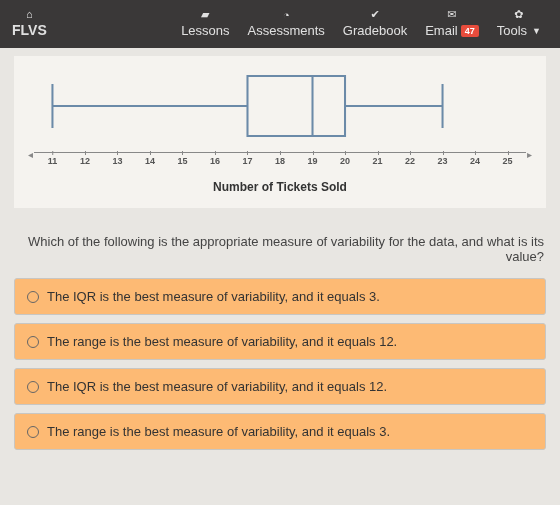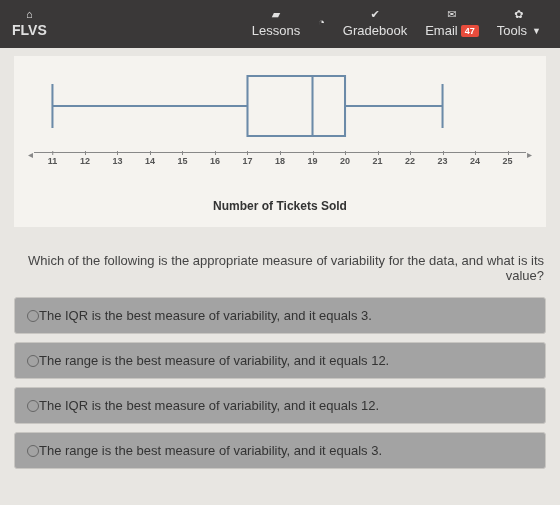--- a/index.html
+++ b/index.html
@@ -116,40 +116,41 @@
       font-size: 10px;
       color: #888;
     }
     .axis-arrow-left { left: -6px; }
     .axis-arrow-right { right: -6px; }
     .axis-label {
       text-align: center;
       font-size: 12px;
       font-weight: bold;
       color: #333;
-      margin-top: 19px;
+      margin-top: 0;
     }
     
     
     .question {
       color: #444;
       font-size: 13px;
       padding: 8px 10px 14px 10px;
       text-align: right;
     }
     
     
     .option {
-      background: #a3a3a3;
+      background: #fdba74;
       border: 1px solid #c8c6c2;
       border-radius: 3px;
       padding: 10px 12px;
       margin: 0 8px 8px 8px;
       display: flex;
       align-items: center;
+      gap: 8px;
       font-size: 13px;
       color: #333;
       cursor: pointer;
     }
     .radio {
       width: 12px;
       height: 12px;
       border: 1.5px solid #666;
       border-radius: 50%;
       flex-shrink: 0;
@@ -163,20 +164,21 @@
     <span class="icon">⌂</span>
     <span>FLVS</span>
   </div>
   <div style="flex:1"></div>
   <div class="nav-item">
     <span class="icon">▰</span>
     <span class="label">Lessons</span>
   </div>
   <div class="nav-item">
     <span class="icon">◔</span>
+    <span class="label">Assessments</span>
   </div>
   <div class="nav-item">
     <span class="icon">✔</span>
     <span class="label">Gradebook</span>
   </div>
   <div class="nav-item">
     <span class="icon">✉</span>
     <span class="label">
       <span>Email</span>
       <span class="badge">47</span>

